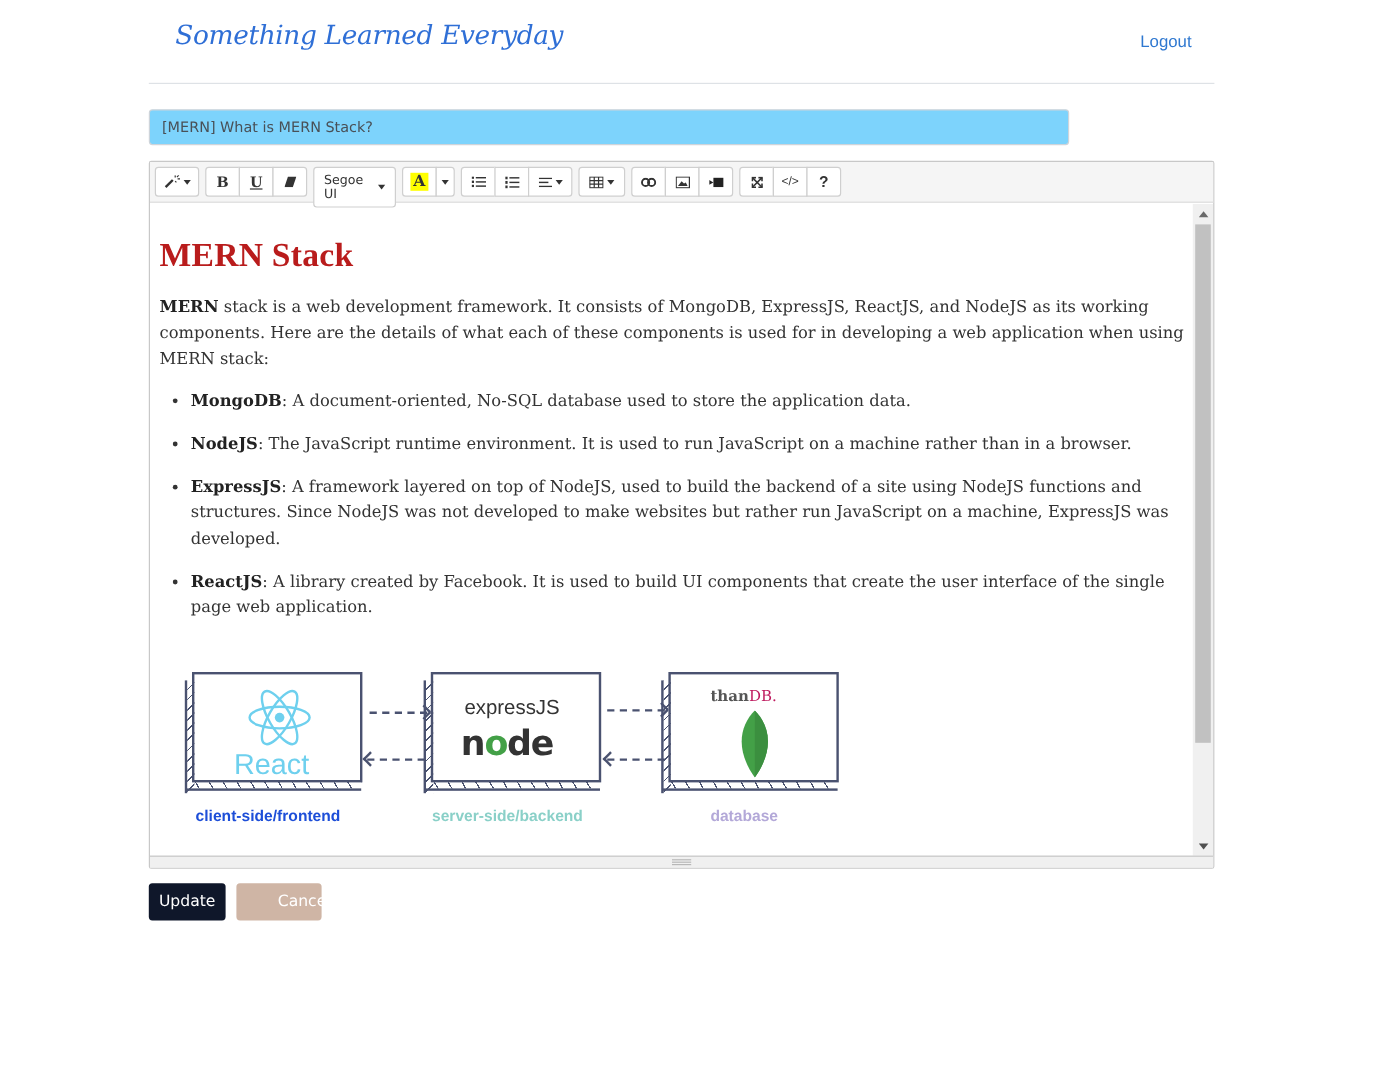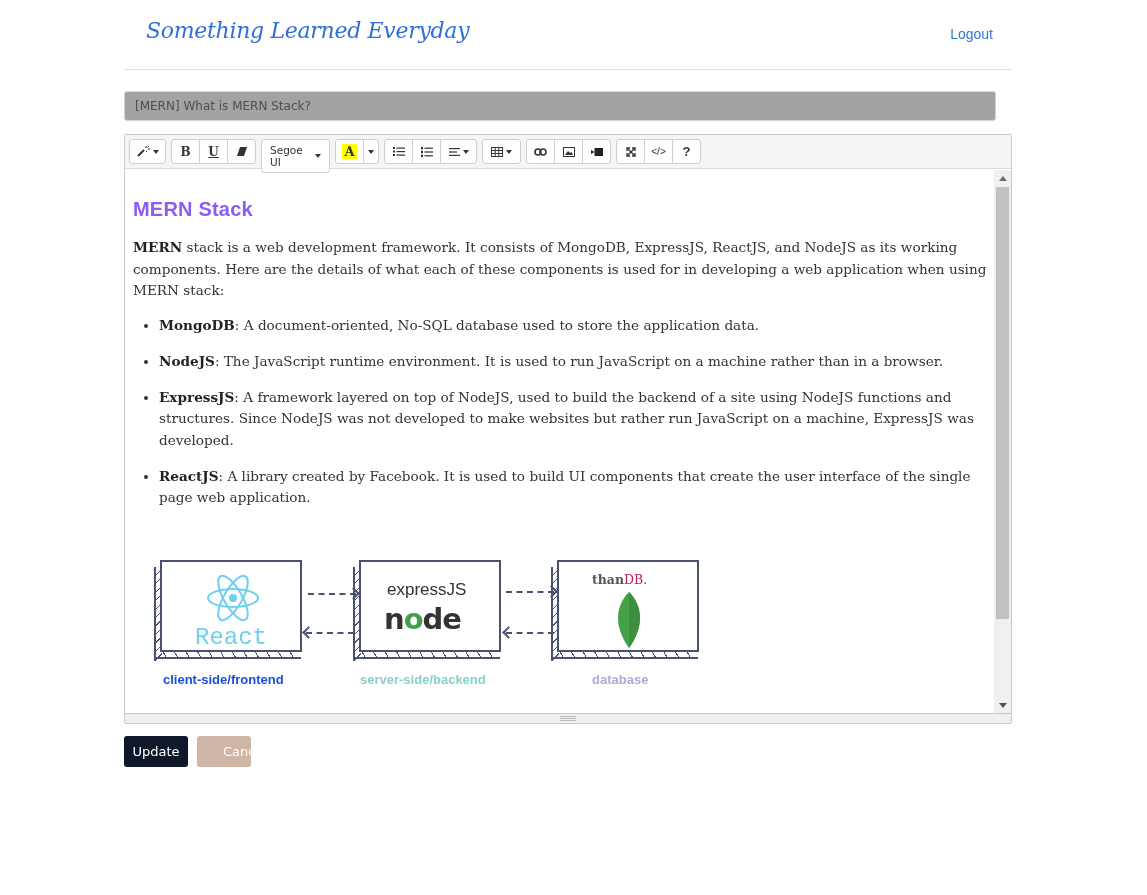--- a/index.html
+++ b/index.html
@@ -5,74 +5,74 @@
   * { box-sizing: border-box; }
   html, body { margin: 0; padding: 0; background: #fff; }
   body { width: 1147px; height: 895px; position: relative; font-family: "Liberation Sans", "DejaVu Sans", sans-serif; color: #212529; overflow: hidden; }
 
   .container { position: absolute; left: 124px; width: 888px; top: 0; }
 
   .navbar { height: 70px; position: relative; border-bottom: 1px solid #dee2e6; }
   .brand { position: absolute; left: 22px; top: 18px; font-family: "DejaVu Serif", serif; font-style: italic; font-size: 22px; color: #2f6fd6; letter-spacing: -0.3px; }
   .logout { position: absolute; right: 19px; top: 26px; font-size: 14px; color: #2f78d0; text-decoration: none; cursor: pointer; }
 
-  .title-input { position: absolute; top: 91px; left: 0; width: 872px; height: 30px; border: 1px solid #ced4da; border-radius: 3px; padding: 0 10px; font-family: "DejaVu Sans", sans-serif; font-size: 12px; color: #495057; background: #a3a3a3; outline: none; }
+  .title-input { position: absolute; top: 91px; left: 0; width: 767px; height: 30px; border: 1px solid #ced4da; border-radius: 3px; padding: 0 10px; font-family: "DejaVu Sans", sans-serif; font-size: 12px; color: #495057; background: #7dd3fc; outline: none; }
 
   .editor { position: absolute; top: 134px; left: 0; width: 888px; height: 590px; border: 1px solid #c8c8c8; border-radius: 2px; background: #fff; }
   .toolbar { height: 34px; background: #f5f5f5; border-bottom: 1px solid #dcdcdc; padding: 4px 0 0 4px; display: flex; }
   .btn-group { display: flex; margin-right: 5px; }
   .tb-btn { height: 25px; border: 1px solid #cfcfcf; background: #fff; display: flex; align-items: center; justify-content: center; font-size: 12px; color: #333; cursor: pointer; padding: 0 6px; margin-left: -1px; }
   .btn-group .tb-btn:first-child { border-radius: 3px 0 0 3px; margin-left: 0; }
   .btn-group .tb-btn:last-child { border-radius: 0 3px 3px 0; }
   .btn-group .tb-btn:only-child { border-radius: 3px; }
   .tb-btn.w28 { width: 29px; }
   .caret { display: inline-block; width: 0; height: 0; border-left: 3px solid transparent; border-right: 3px solid transparent; border-top: 4px solid #333; margin-left: 3px; }
   .bold-glyph { font-family: "DejaVu Serif", serif; font-weight: bold; font-size: 12px; }
   .u-glyph { font-family: "DejaVu Serif", serif; font-weight: bold; text-decoration: underline; font-size: 12px; }
   .font-btn { font-family: "DejaVu Sans", sans-serif; font-size: 10.5px; padding: 16px 8px; }
   .hl-glyph { background: #ffff00; font-family: "DejaVu Serif", serif; font-weight: bold; font-size: 13px; padding: 0 2px; line-height: 15px; }
 
   .edit-area { position: absolute; top: 35px; left: 0; right: 0; height: 544px; overflow: hidden; }
   .content { position: absolute; left: 8px; top: 0; width: 860px; font-family: "DejaVu Serif", serif; color: #333; font-size: 13.5px; }
-  .content h1 { font-family: Liberation Sans, sans-serif; font-size: 20px; font-weight: bold; margin: 28px 0 0 0; color: #8b5cf6; letter-spacing: 0.2px; }
+  .content h1 { font-family: Liberation Serif, serif; font-size: 28px; font-weight: bold; margin: 28px 0 0 0; color: #b91c1c; letter-spacing: 0.2px; }
   .content p { margin: 16px 0 0 0; line-height: 21.5px; font-size: 13.6px; }
   .content ul { margin: 13px 0 0 0; padding-left: 26px; }
   .content li { line-height: 21.5px; margin-bottom: 14.5px; font-size: 13.6px; }
   .content b { color: #222; }
 
   .diagram { position: absolute; left: 27px; top: 380px; width: 550px; height: 140px; }
   .box { position: absolute; top: 10px; width: 142px; height: 92px; border: 2px solid #4a5270; background: #fff; }
   .box::before { content: ""; position: absolute; left: -8px; top: 5px; width: 6px; height: 94px; border-left: 2px solid #4a5270; background: repeating-linear-gradient(135deg, transparent 0 5px, #4a5270 5px 6px); }
   .box::after { content: ""; position: absolute; left: -7px; bottom: -9px; width: 146px; height: 7px; border-bottom: 2px solid #4a5270; background: repeating-linear-gradient(60deg, transparent 0 9px, #4a5270 9px 10px); }
   .arrow { position: absolute; width: 48px; border-top: 2px dashed #4a5270; }
   .arrow.r::after { content: ""; position: absolute; right: -2px; top: -6px; width: 7px; height: 7px; border-top: 2px solid #4a5270; border-right: 2px solid #4a5270; transform: rotate(45deg); }
   .arrow.l::after { content: ""; position: absolute; left: -2px; top: -6px; width: 7px; height: 7px; border-bottom: 2px solid #4a5270; border-left: 2px solid #4a5270; transform: rotate(45deg); }
   .dlabel { position: absolute; top: 122px; font-family: "Liberation Sans", sans-serif; font-weight: bold; font-size: 13px; }
-  .react-word { position: absolute; left: 33px; top: 62px; font-family: Liberation Mono, monospace; font-size: 24px; color: #6ed0ee; }
+  .react-word { position: absolute; left: 33px; top: 62px; font-family: Liberation Sans, sans-serif; font-size: 24px; color: #6ed0ee; }
   .express-word { position: absolute; left: 26px; top: 18px; font-family: "Liberation Sans", sans-serif; font-size: 17px; color: #333; }
   .node-word { position: absolute; left: 23px; top: 40px; font-family: "DejaVu Sans", sans-serif; font-weight: bold; font-size: 29px; color: #333; letter-spacing: -1px; }
   .node-word .o { color: #43a047; }
   .mongo-word { position: absolute; left: 33px; top: 10px; font-family: "DejaVu Serif", serif; font-weight: bold; font-size: 12.5px; color: #555; }
   .mongo-word span { color: #be185d; font-weight: normal; }
 
   .scrollbar { position: absolute; right: 0; top: 0; width: 17px; height: 544px; background: #f0f0f0; }
   .sb-up, .sb-down { position: absolute; left: 0; width: 17px; height: 17px; display: flex; align-items: center; justify-content: center; cursor: pointer; }
   .sb-up { top: 0; } .sb-down { bottom: 0; }
   .tri-up { width: 0; height: 0; border-left: 4px solid transparent; border-right: 4px solid transparent; border-bottom: 5px solid #6a6a6a; }
   .tri-down { width: 0; height: 0; border-left: 4px solid transparent; border-right: 4px solid transparent; border-top: 5px solid #505050; }
   .sb-thumb { position: absolute; left: 2px; top: 17px; width: 13px; height: 432px; background: #c1c1c1; cursor: pointer; }
 
   .statusbar { position: absolute; bottom: 0; left: 0; right: 0; height: 10px; background: #f0f0f0; border-top: 1px solid #c8c8c8; cursor: ns-resize; display: flex; justify-content: center; align-items: center; }
   .grip { width: 16px; height: 5px; border-top: 1px solid #b8b8b8; border-bottom: 1px solid #b8b8b8; position: relative; }
   .grip::after { content: ""; position: absolute; left: 0; right: 0; top: 1px; border-top: 1px solid #b8b8b8; }
 
   .actions { position: absolute; top: 736px; left: 0; display: flex; }
   .btn { height: 31px; border-radius: 3px; color: #fff; font-family: "DejaVu Sans", sans-serif; font-size: 13px; display: flex; align-items: center; justify-content: center; border: none; cursor: pointer; }
   .btn-update { width: 64px; background: #0f172a; }
-  .btn-cancel { width: 54px; background: #cfb5a5; margin-left: 9px; padding-left: 48px; }
+  .btn-cancel { width: 71px; background: #cfb5a5; margin-left: 9px; padding-left: 48px; }
 </style>
 </head>
 <body>
 
 <div class="container">
 
   <div class="navbar">
     <div class="brand">Something Learned Everyday</div>
     <a class="logout">Logout</a>
   </div>

